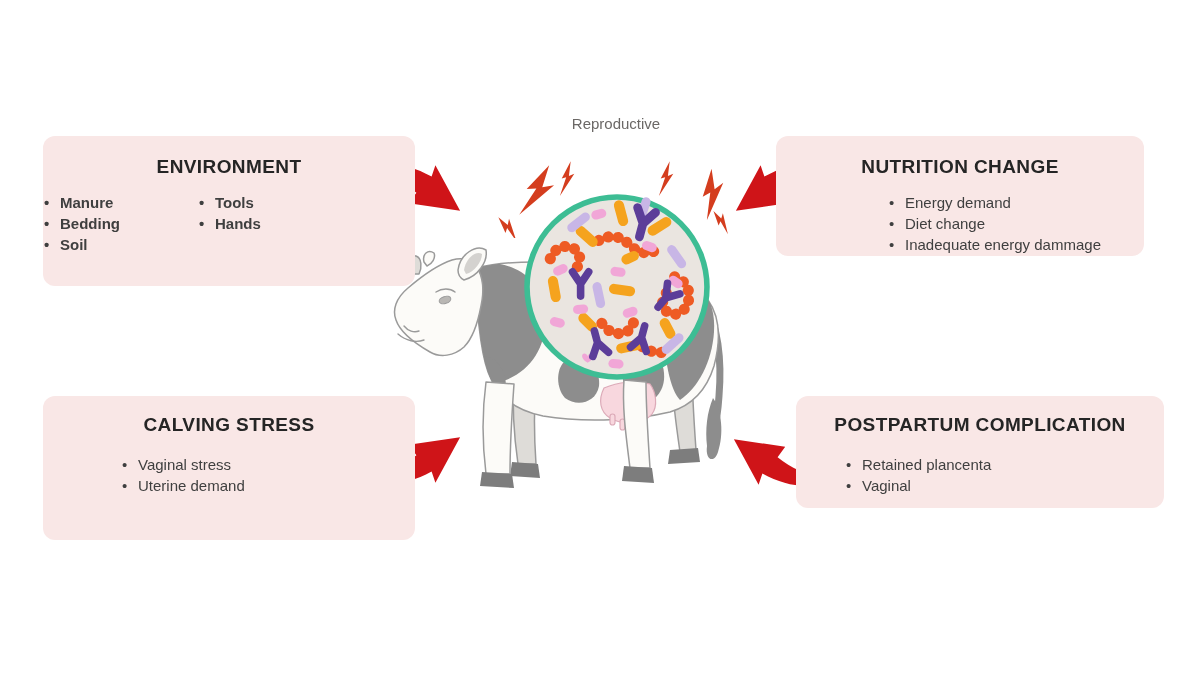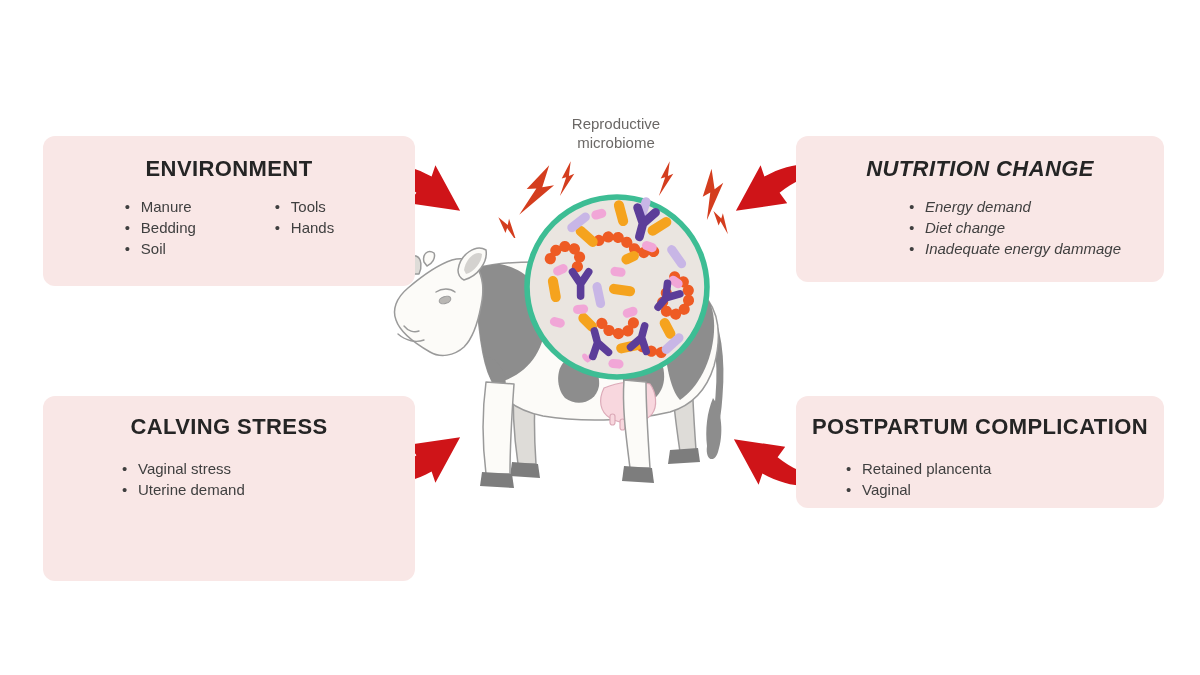--- a/index.html
+++ b/index.html
@@ -9,30 +9,30 @@
     --bact-orange:#ee5b24; --bact-amber:#f5a31e; --bact-purple:#5c3d99;
     --bact-pink:#f1a6d7; --bact-lavender:#c8b6e6;
     --cow-outline:#9a9a9a; --cow-body:#fcfbf8; --cow-patch:#8d8d8d;
     --cow-udder:#f8d7de; --cow-hoof:#7d7d7d; --cow-far:#dedcd8; --cow-inner-ear:#d4d2cf;
   }
   html,body{margin:0;padding:0;background:var(--page-bg);}
   .canvas{position:relative;width:1200px;height:675px;overflow:hidden;background:var(--page-bg);
     font-family:"Liberation Sans","DejaVu Sans",sans-serif;border-radius:26px;}
   .factor-box{position:absolute;background:var(--box-bg);border-radius:12px;}
   .box-tl{left:43px;top:136px;width:372px;height:150px;}
-  .box-tr{left:796px;top:136px;width:368px;height:146px;font-style:italic;}
-  .box-bl{left:43px;top:396px;width:372px;height:185px;}
+  .box-tr{left:776px;top:136px;width:368px;height:120px;}
+  .box-bl{left:43px;top:396px;width:372px;height:144px;}
   .box-br{left:796px;top:396px;width:368px;height:112px;}
-  .factor-box h2{margin:20px 0 0 0;text-align:center;font-size:22px;font-weight:700;
+  .factor-box h2{margin:20px 0 0 0;text-align:center;font-size:19px;font-weight:700;
     letter-spacing:.4px;color:var(--heading-text);}
   .box-bl h2,.box-br h2{margin-top:18px;}
   .blist{list-style:none;margin:14px 0 0 0;padding:0;font-size:15px;color:var(--item-text);}
   .blist li{position:relative;padding-left:17px;line-height:21px;}
   .blist li::before{content:"•";position:absolute;left:1px;top:0;font-size:15px;color:var(--item-text);}
-  .cols{display:flex;justify-content:center;gap:78px;}
+  .cols{display:flex;justify-content:flex-start;gap:78px;font-weight:bold;}
   .pad-nut{padding-left:112px;} .pad-cal{padding-left:78px;margin-top:18px;} .pad-pos{padding-left:49px;margin-top:18px;}
   .center-label{position:absolute;left:516px;top:114px;width:200px;text-align:center;
     font-size:15px;line-height:19px;color:var(--label-text);}
   .abs{position:absolute;}
   .arrow{width:114px;height:64px;}
   .arrow path{fill:var(--arrow-red);}
   .arrow-tl{left:348px;top:156px;}
   .arrow-tr{left:734px;top:156px;transform:scaleX(-1);}
   .arrow-bl{left:348px;top:428px;transform:scaleY(-1);}
   .arrow-br{left:732px;top:430px;transform:scale(-1,-1);}
@@ -164,21 +164,20 @@
       <path class="ys" transform="translate(118,28) rotate(15) scale(1.15)" d="M0,13 L0,1 L-8,-11 M0,1 L8,-11"></path>
       <path class="ys" transform="translate(56,88)" d="M0,13 L0,1 L-8,-11 M0,1 L8,-11"></path>
       <path class="ys" transform="translate(141,102) rotate(40)" d="M0,13 L0,1 L-8,-11 M0,1 L8,-11"></path>
       <path class="ys" transform="translate(73,148) rotate(165)" d="M0,13 L0,1 L-8,-11 M0,1 L8,-11"></path>
       <path class="ys" transform="translate(116,143) rotate(195)" d="M0,13 L0,1 L-8,-11 M0,1 L8,-11"></path>
     </g>
   </svg>
 
   <div class="center-label">
     <div>Reproductive</div>
-    <div>microbiome</div>
   </div>
 
   <svg class="abs arrow arrow-tl" viewBox="0 0 120 64">
     <path d="M2,26 C18,4 52,0 88,20 L92,8 L118,56 L64,48 L72,37 C48,18 26,12 2,26 Z"></path>
   </svg>
   <svg class="abs arrow arrow-tr" viewBox="0 0 120 64">
     <path d="M2,26 C18,4 52,0 88,20 L92,8 L118,56 L64,48 L72,37 C48,18 26,12 2,26 Z"></path>
   </svg>
   <svg class="abs arrow arrow-bl" viewBox="0 0 120 64">
     <path d="M2,26 C18,4 52,0 88,20 L92,8 L118,56 L64,48 L72,37 C48,18 26,12 2,26 Z"></path>

